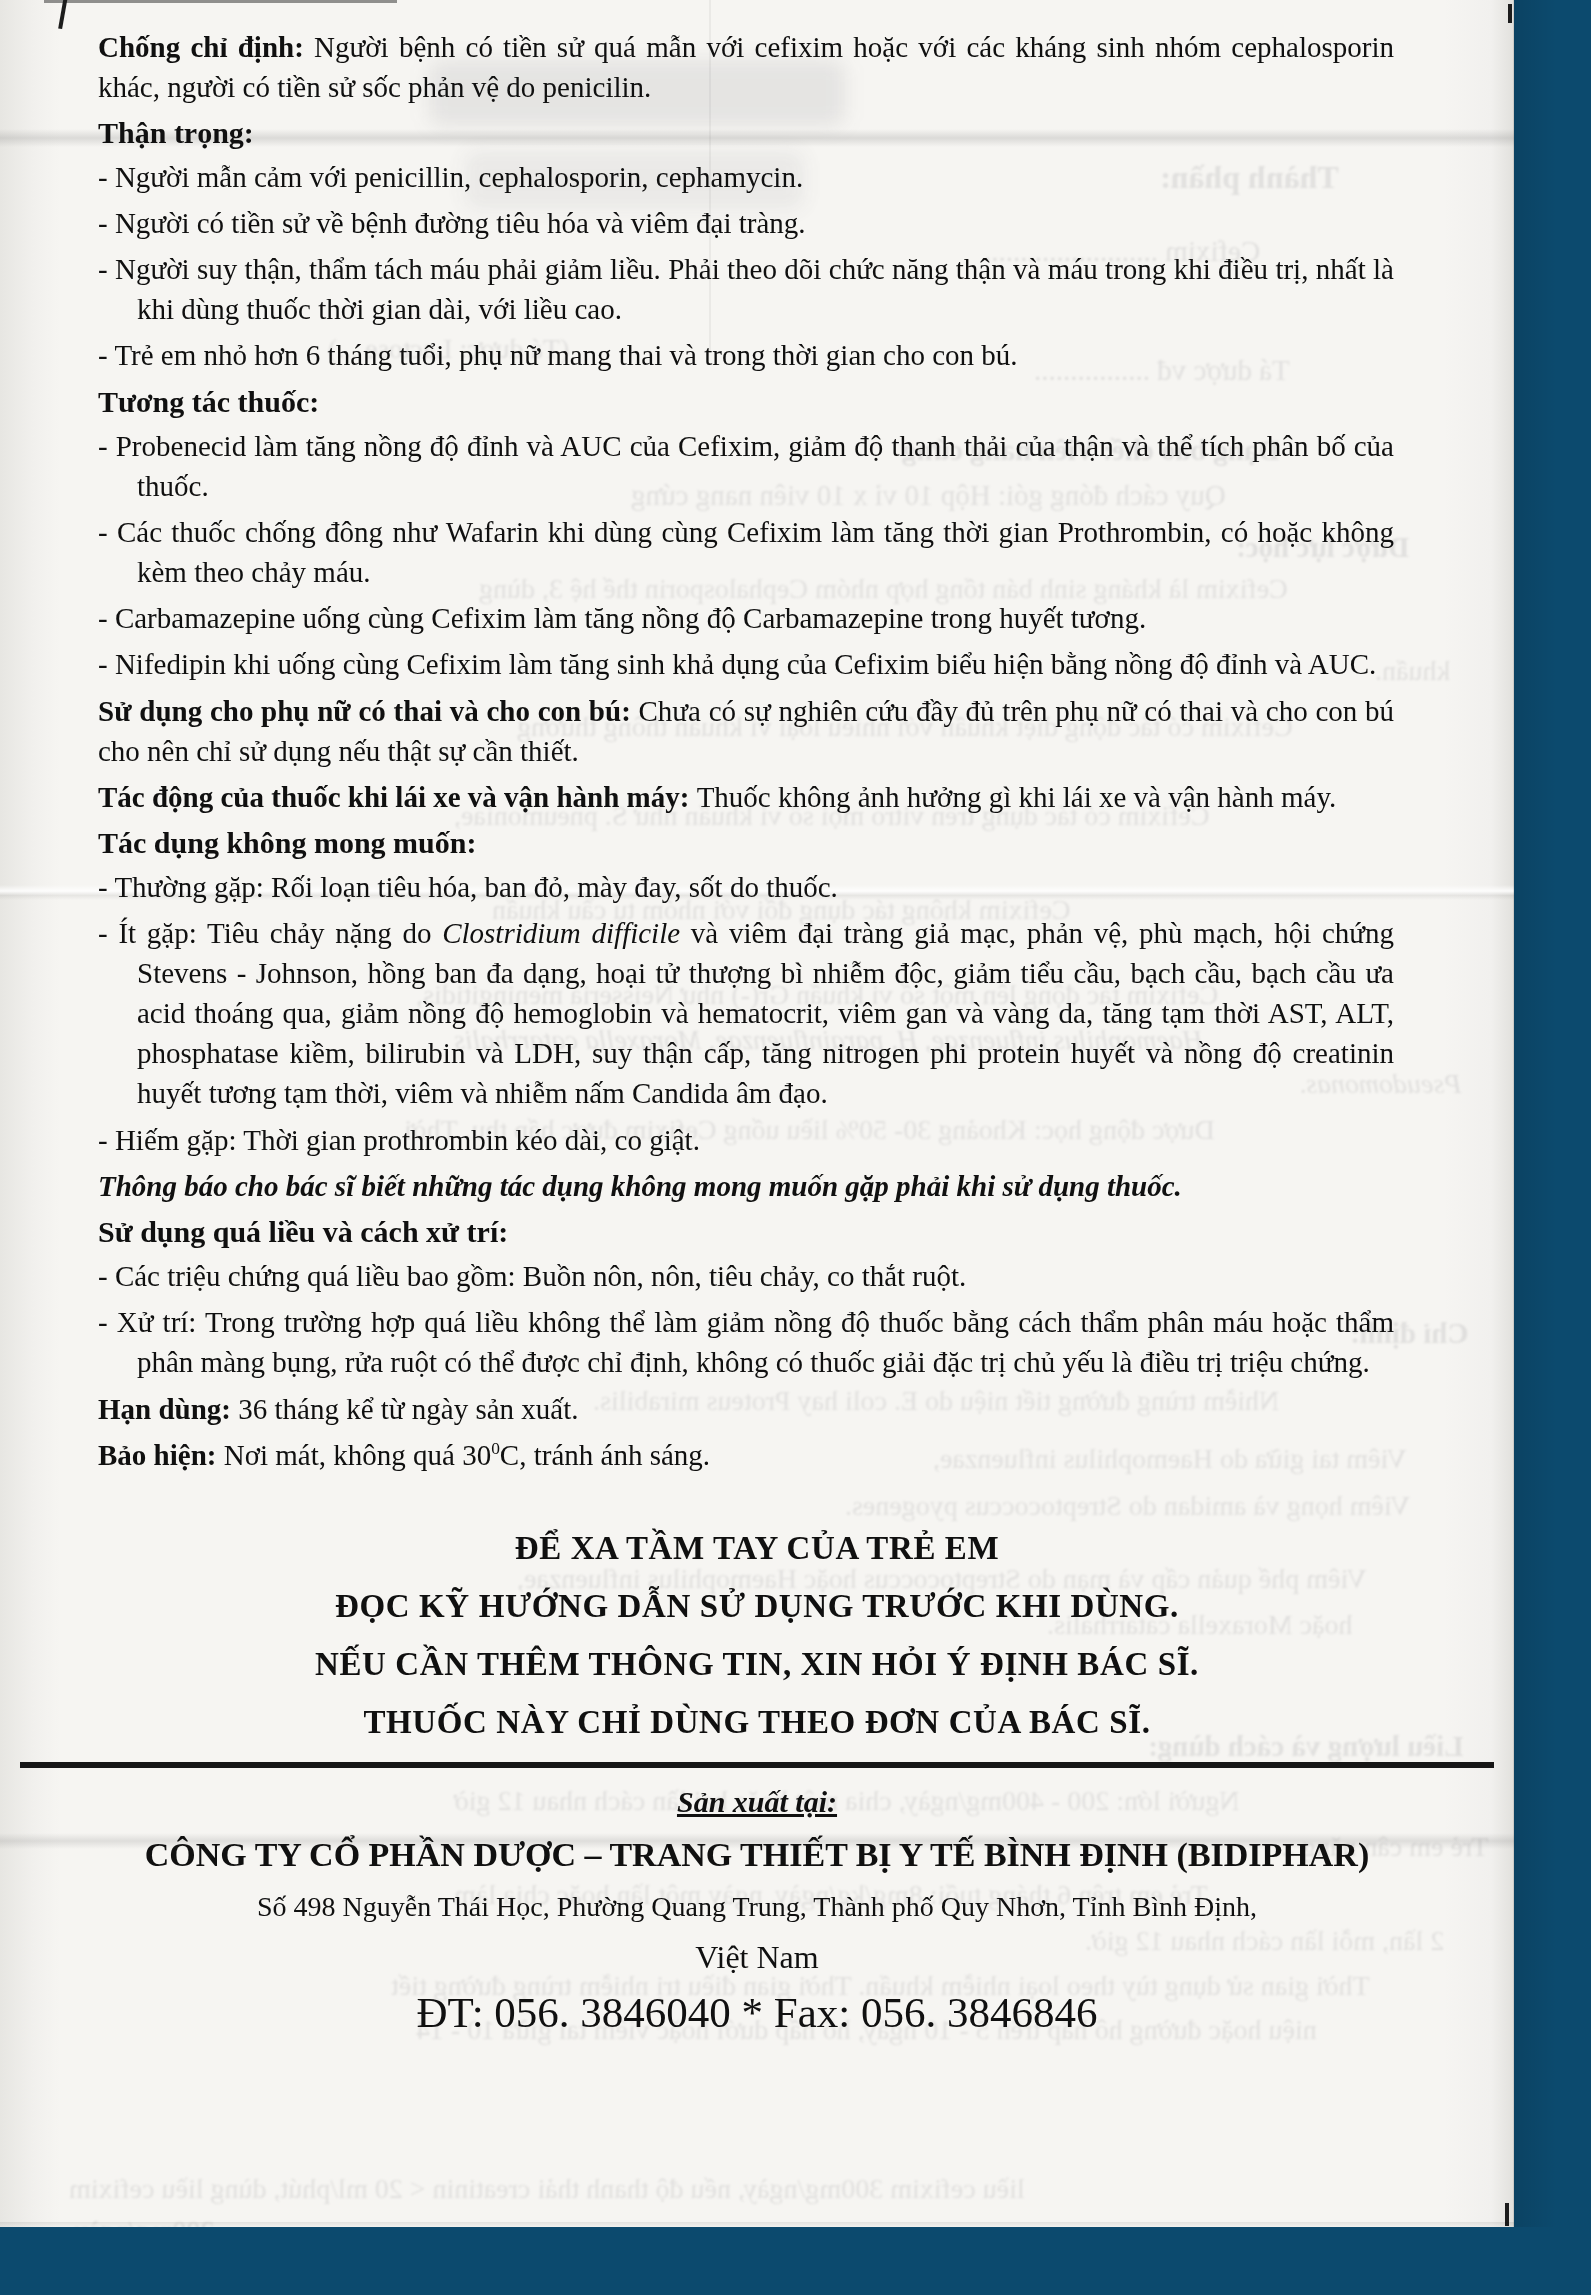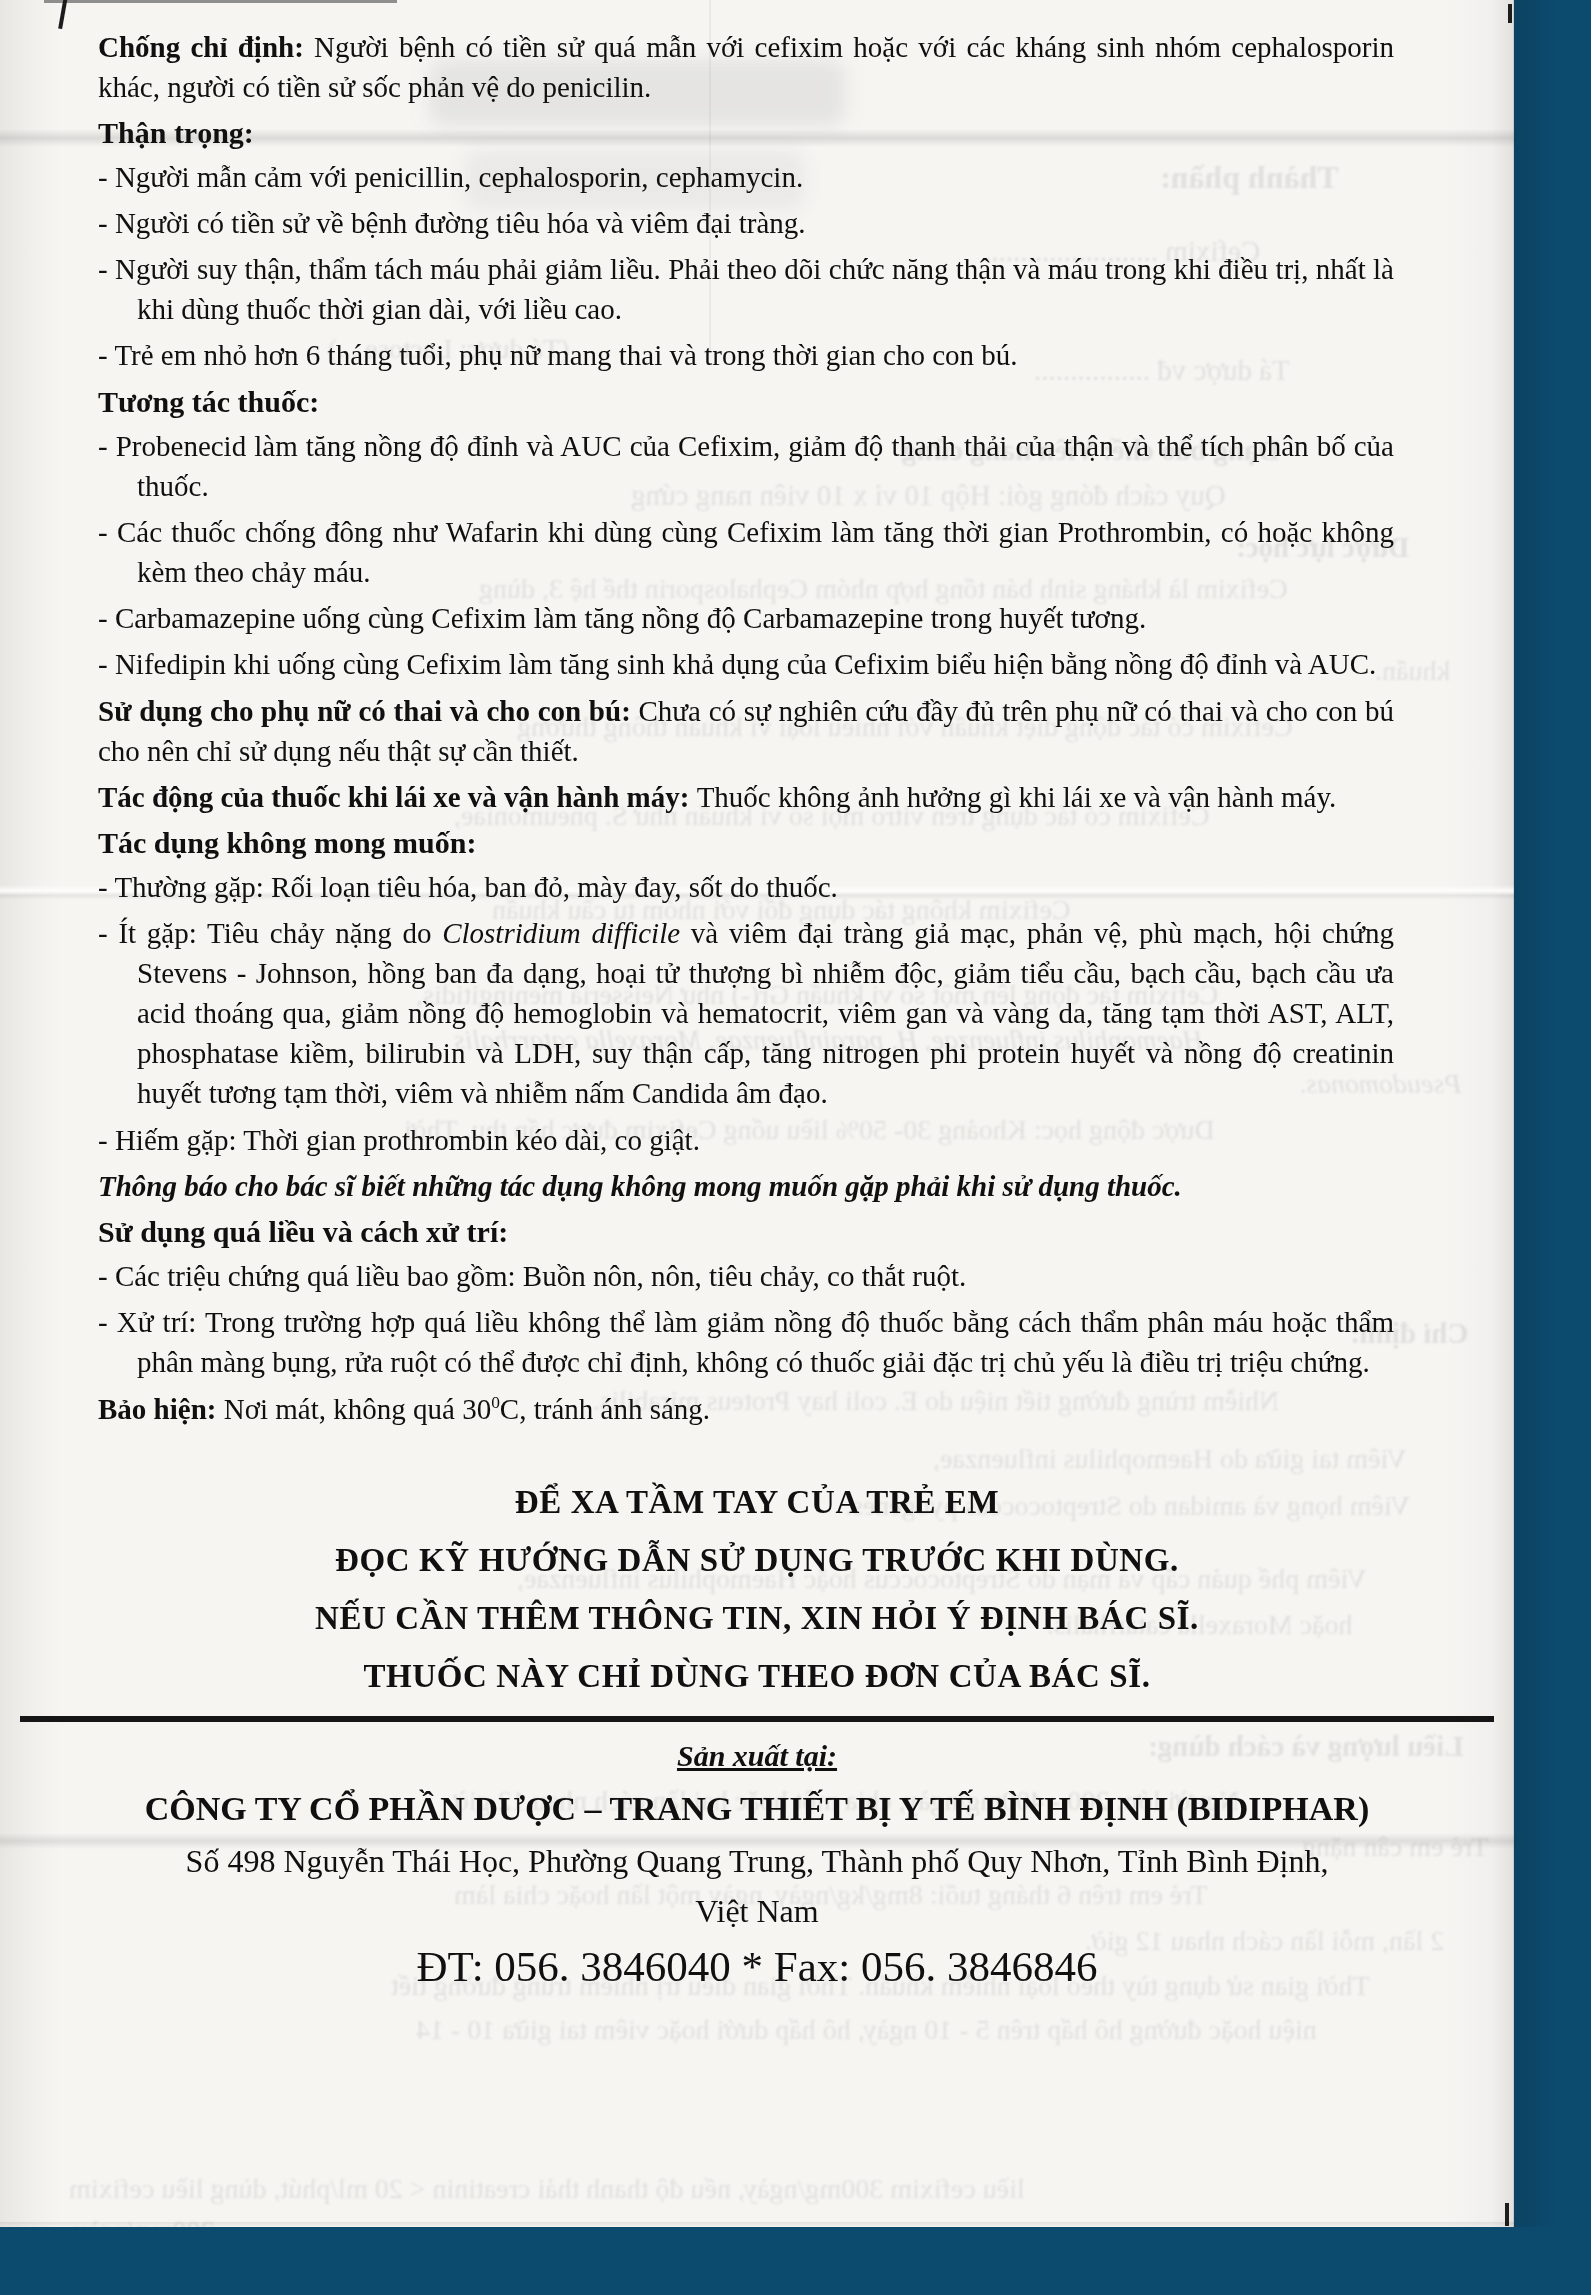--- a/index.html
+++ b/index.html
@@ -55,21 +55,21 @@
   .section-heading { font-weight:bold; font-size:30px; margin-top:2px; margin-bottom:3.8px; text-align:left; }
   .list-item { padding-left:39px; text-indent:-39px; }
   .notice-line { font-weight:bold; font-style:italic; text-align:left; }
   sup { font-size:60%; vertical-align:super; line-height:0; }
   
   .footer { position:relative; margin:44px 19px 0 19px; text-align:center; }
   .footer .big { font-weight:bold; font-size:33px; line-height:58px; letter-spacing:0.6px; }
   .divider { height:5.7px; background:#161616; margin:11.4px 1.3px 8.8px 1.3px; }
   .made-label { font-style:italic; font-weight:bold; font-size:30px; line-height:50px; text-decoration:underline; }
   .company { font-weight:bold; font-size:34px; line-height:55px; }
-  .addr { font-size:32px; line-height:50px; }
+  .addr { font-size:28px; line-height:50px; }
   .country { font-size:32px; line-height:50px; }
   .phone { font-size:43px; line-height:50px; margin-top:6.3px; }
 </style>
 </head>
 <body>
 
 <div class="scan">
   <div class="paper">
     <div class="smudge s1"></div>
     <div class="smudge s2"></div>
@@ -130,20 +130,21 @@
         <div class="block paragraph"><span style="font-weight: bold;">Sử dụng cho phụ nữ có thai và cho con bú: </span><span>Chưa có sự nghiên cứu đầy đủ trên phụ nữ có thai và cho con bú cho nên chỉ sử dụng nếu thật sự cần thiết.</span></div>
         <div class="block paragraph"><span style="font-weight: bold;">Tác động của thuốc khi lái xe và vận hành máy: </span><span>Thuốc không ảnh hưởng gì khi lái xe và vận hành máy.</span></div>
         <div class="block section-heading"><span style="font-weight: bold;">Tác dụng không mong muốn:</span></div>
         <div class="block list-item"><span>-  Thường gặp: Rối loạn tiêu hóa, ban đỏ, mày đay, sốt do thuốc.</span></div>
         <div class="block list-item"><span>-  Ít gặp: Tiêu chảy nặng do </span><span style="font-style: italic;">Clostridium difficile</span><span> và viêm đại tràng giả mạc, phản vệ, phù mạch, hội chứng Stevens - Johnson, hồng ban đa dạng, hoại tử thượng bì nhiễm độc, giảm tiểu cầu, bạch cầu, bạch cầu ưa acid thoáng qua, giảm nồng độ hemoglobin và hematocrit, viêm gan và vàng da, tăng tạm thời AST, ALT, phosphatase kiềm, bilirubin và LDH, suy thận cấp, tăng nitrogen phi protein huyết và nồng độ creatinin huyết tương tạm thời, viêm và nhiễm nấm Candida âm đạo.</span></div>
         <div class="block list-item"><span>-  Hiếm gặp: Thời gian prothrombin kéo dài, co giật.</span></div>
         <div class="block notice-line"><span style="font-weight: bold; font-style: italic;">Thông báo cho bác sĩ biết những tác dụng không mong muốn gặp phải khi sử dụng thuốc.</span></div>
         <div class="block section-heading"><span style="font-weight: bold;">Sử dụng quá liều và cách xử trí:</span></div>
         <div class="block list-item"><span>-  Các triệu chứng quá liều bao gồm: Buồn nôn, nôn, tiêu chảy, co thắt ruột.</span></div>
         <div class="block list-item"><span>-  Xử trí: Trong trường hợp quá liều không thể làm giảm nồng độ thuốc bằng cách thẩm phân máu hoặc thẩm phân màng bụng, rửa ruột có thể được chỉ định, không có thuốc giải đặc trị chủ yếu là điều trị triệu chứng.</span></div>
+        <div class="block paragraph"><span style="font-weight: bold;">Hạn dùng: </span><span>36 tháng kể từ ngày sản xuất.</span></div>
         <div class="block paragraph"><span style="font-weight: bold;">Bảo hiện: </span><span>Nơi mát, không quá 30</span><sup>0</sup><span>C, tránh ánh sáng.</span></div>
       </div>
 
     <div class="footer">
       <div class="big">ĐỂ XA TẦM TAY CỦA TRẺ EM</div>
       <div class="big">ĐỌC KỸ HƯỚNG DẪN SỬ DỤNG TRƯỚC KHI DÙNG.</div>
       <div class="big">NẾU CẦN THÊM THÔNG TIN, XIN HỎI Ý ĐỊNH BÁC SĨ.</div>
       <div class="big">THUỐC NÀY CHỈ DÙNG THEO ĐƠN CỦA BÁC SĨ.</div>
       <div class="divider"></div>
       <div class="made-label">Sản xuất tại:</div>

